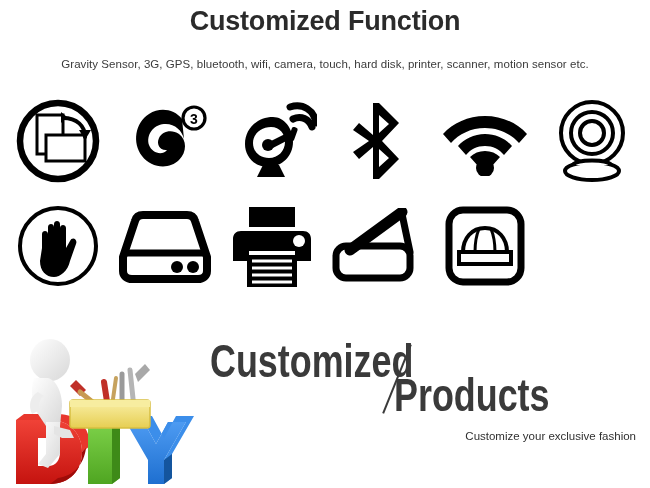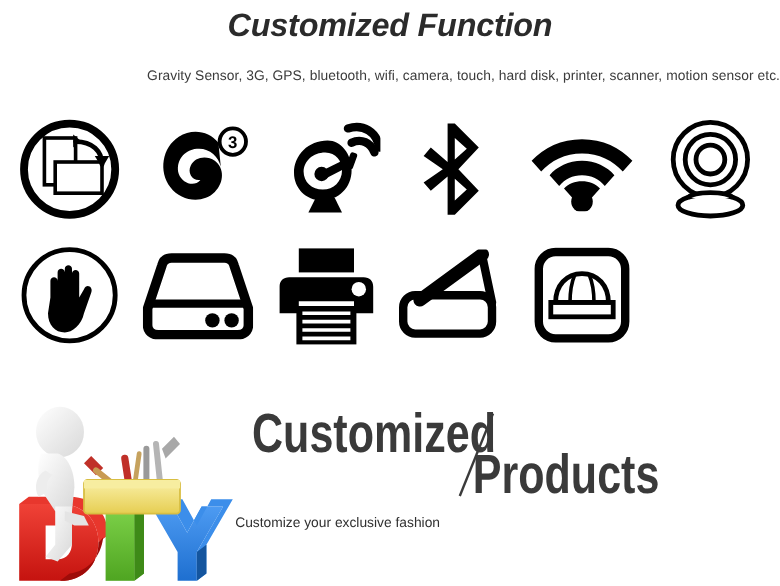--- a/index.html
+++ b/index.html
@@ -19,27 +19,26 @@
   
   .page-title {
     position: absolute;
     left: 0; top: 6px;
     width: 650px;
     text-align: center;
     font-size: 27px;
     font-weight: bold;
     letter-spacing: -0.2px;
     color: #2b2b2b;
-    font-style: italic;
   }
   .subtitle {
     position: absolute;
     left: 0; top: 58px;
     width: 650px;
-    text-align: right;
+    text-align: center;
     font-size: 11.5px;
     font-weight: normal;
     color: #3b3b3b;
     letter-spacing: 0.05px;
   }
 
   
   .icon-grid {
     position: absolute;
     left: 8px;
@@ -118,21 +117,21 @@
     background: #3a3a3a;
     transform: rotate(22deg);
     transform-origin: center;
   }
 
   .tagline {
     position: absolute;
     left: 196px;
     top: 108px;
     width: 440px;
-    text-align: left;
+    text-align: right;
   }
   .tagline-line {
     font-size: 11.5px;
     color: #303030;
     line-height: 21px;
     white-space: nowrap;
   }
 </style>
 </head>
 <body>

